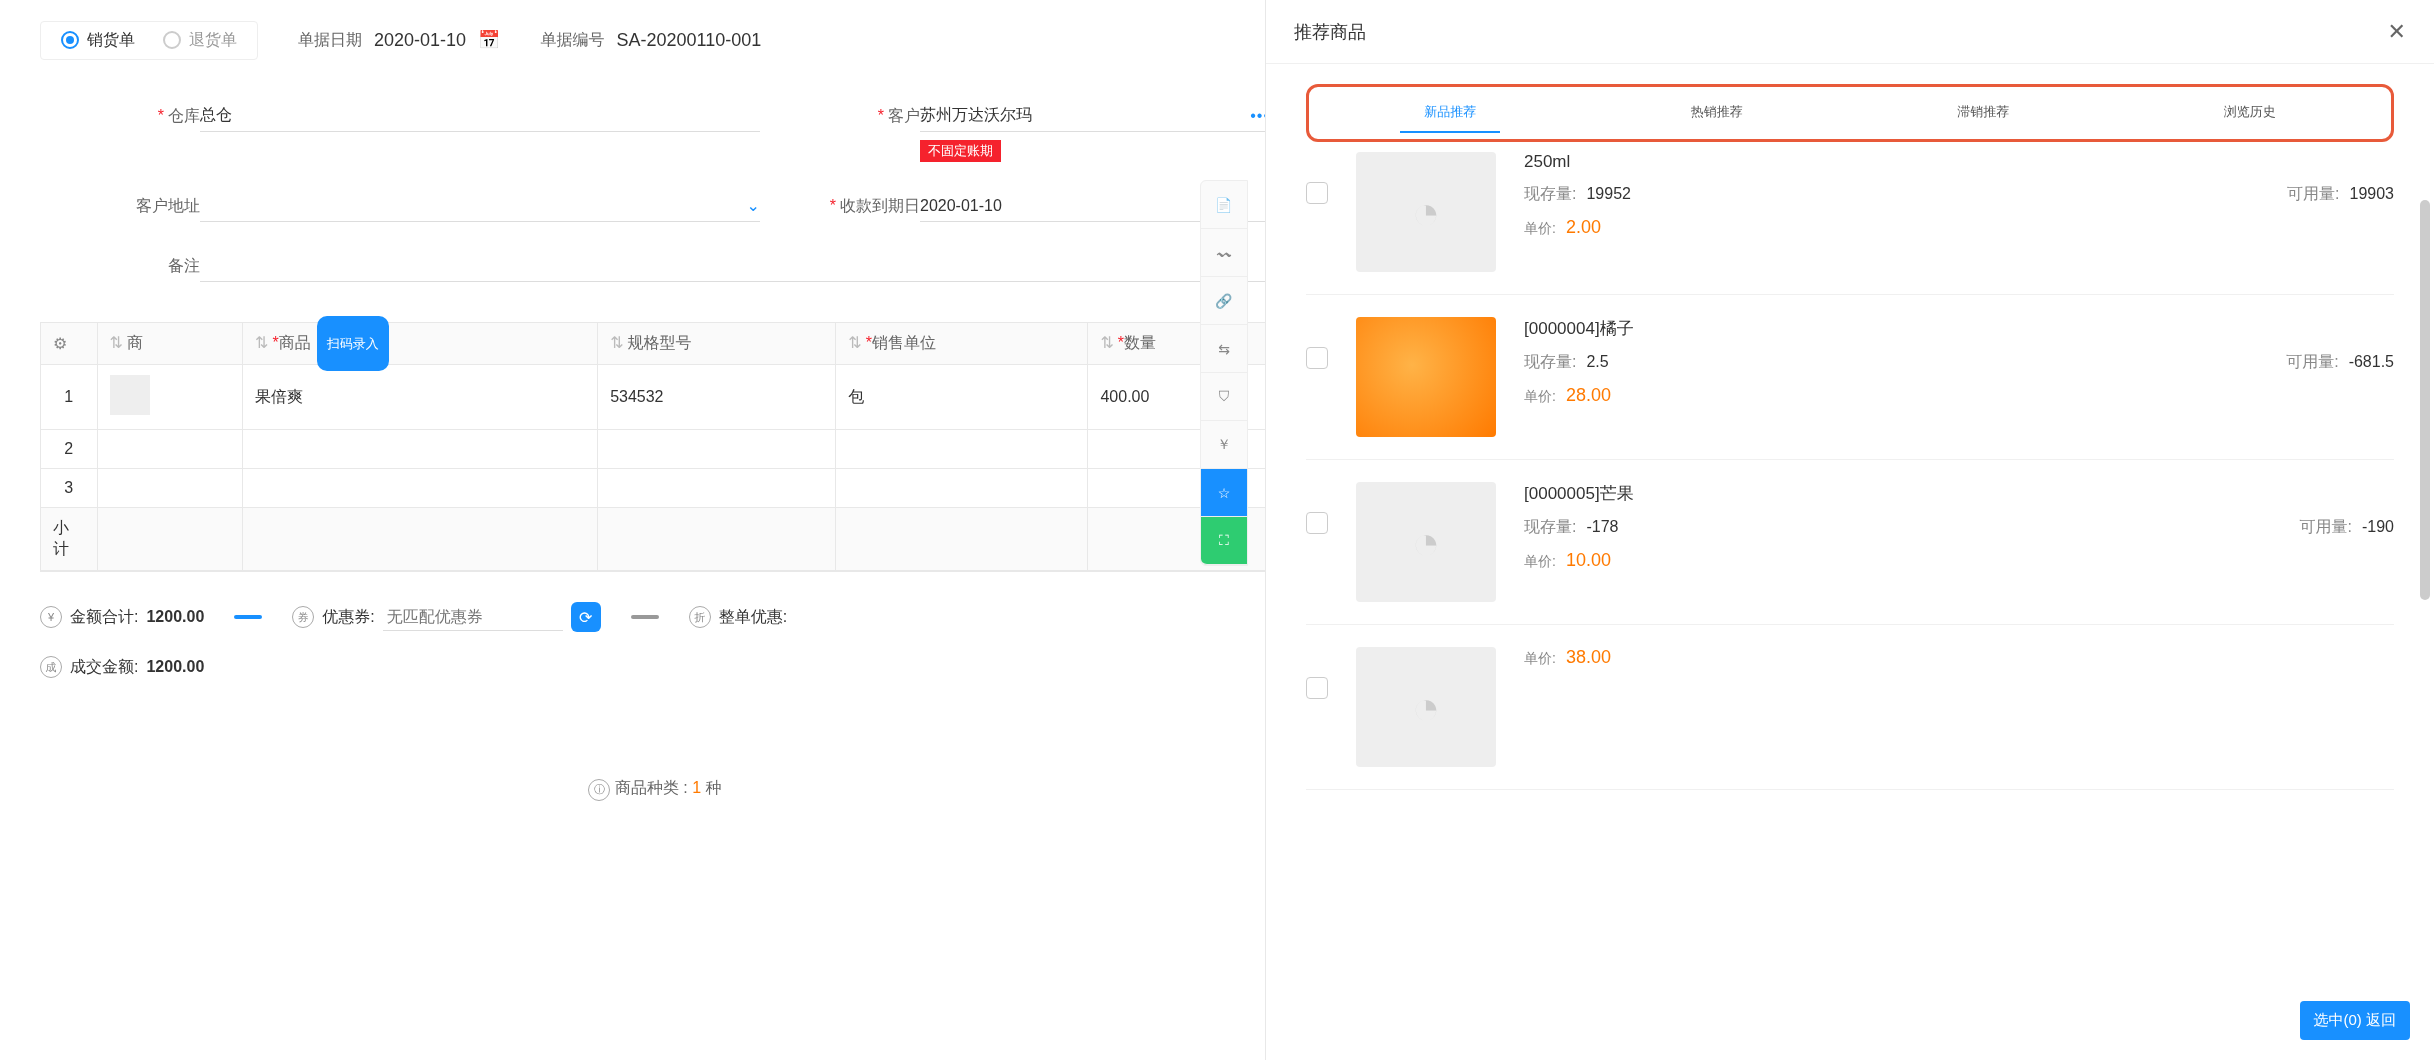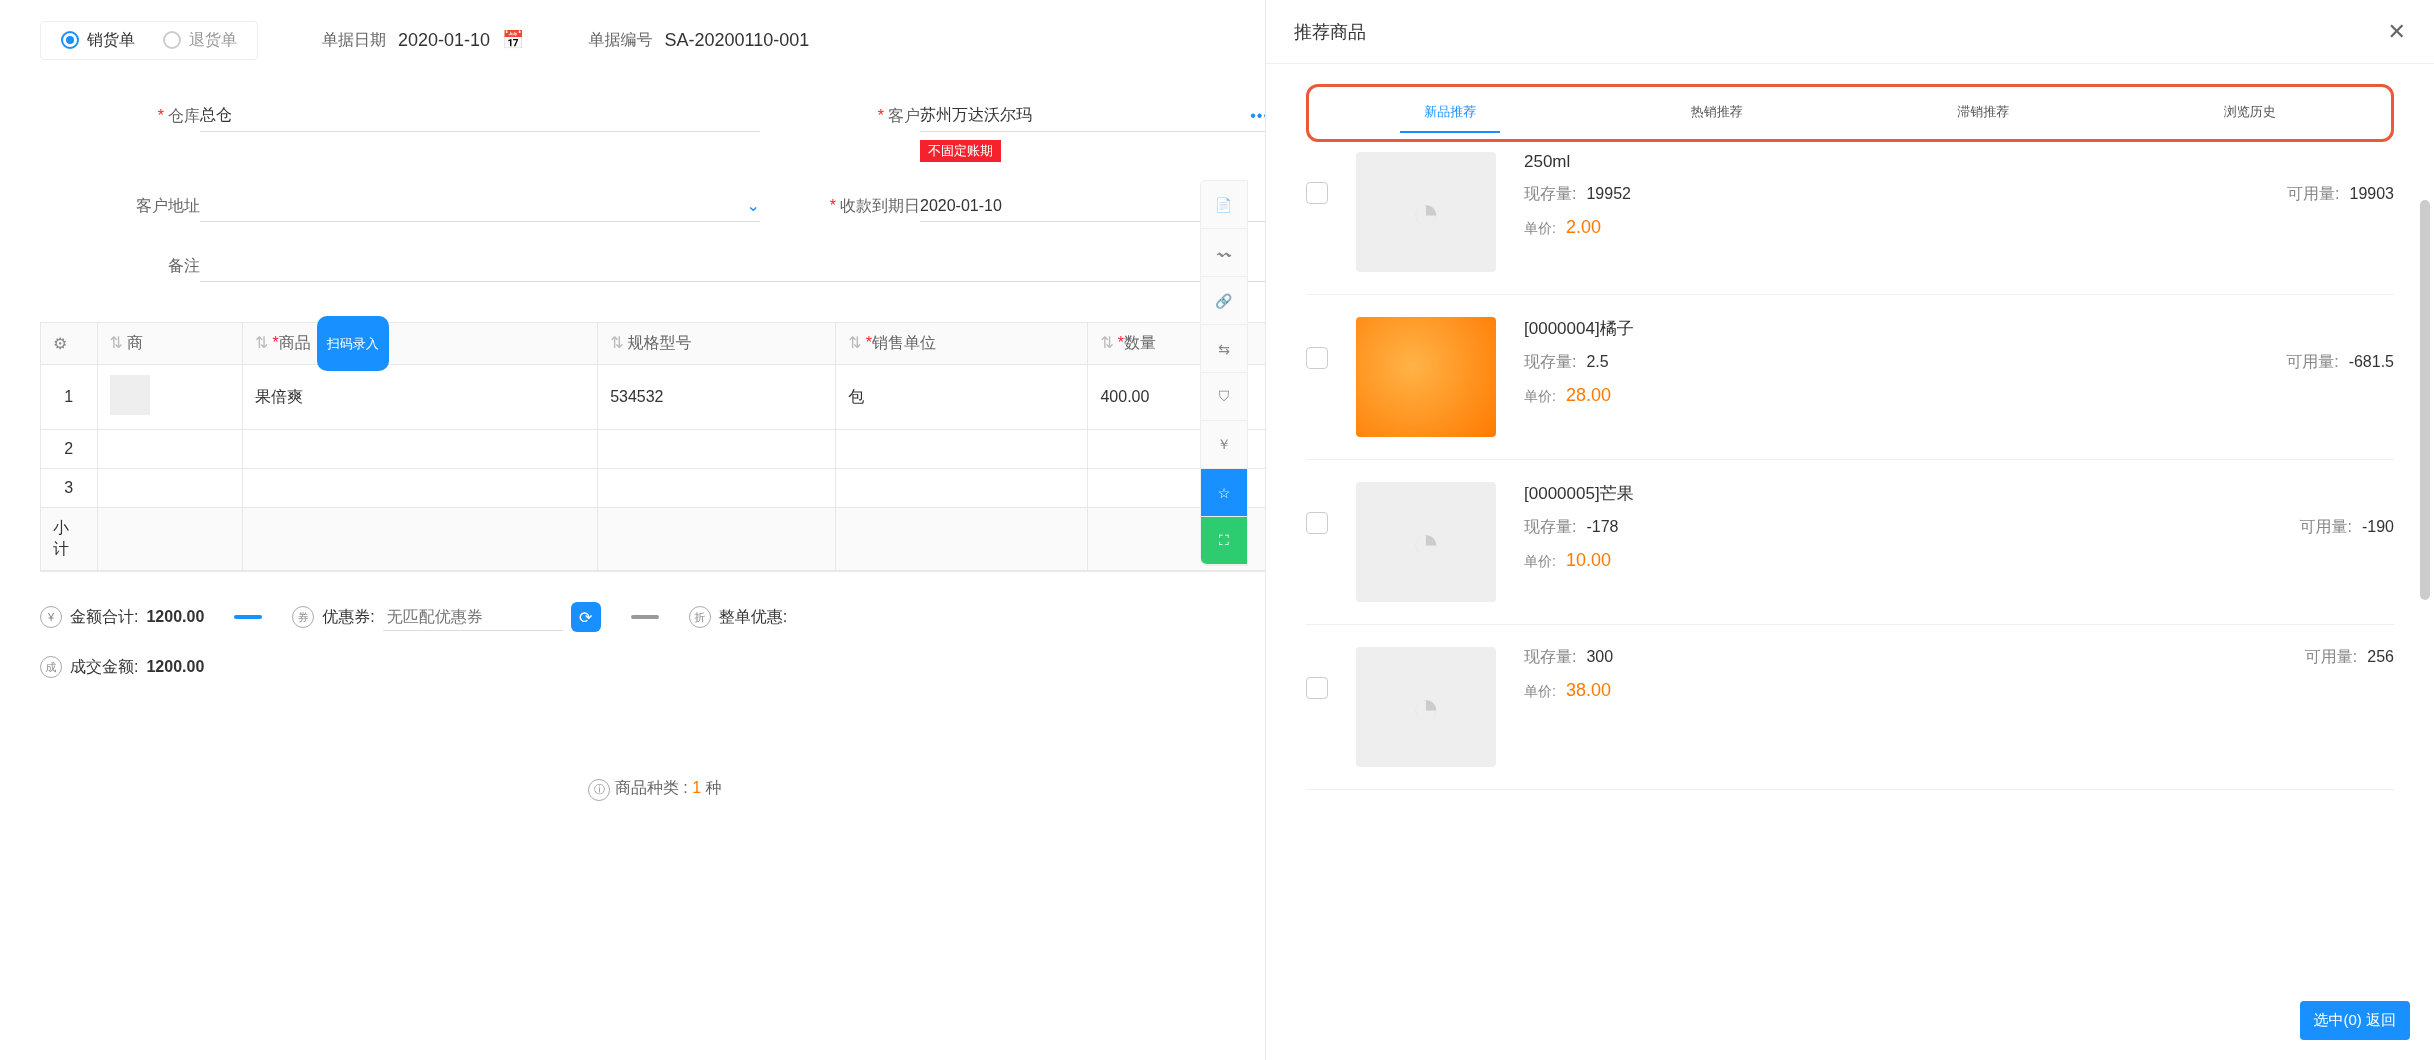--- a/index.html
+++ b/index.html
@@ -1,21 +1,21 @@
 <!DOCTYPE html>
 <html><head>
 <meta charset="utf-8">
 <style>
 * { box-sizing: border-box; margin: 0; padding: 0; }
 body { font-family: -apple-system, "PingFang SC", "Microsoft YaHei", sans-serif; font-size: 14px; color: #333; background: #fff; width: 2434px; height: 1060px; overflow: hidden; position: relative; }
 
 
 .left-panel { position: absolute; left: 40px; top: 10px; width: 1230px; }
 
-.top-row { display: flex; align-items: center; height: 60px; gap: 64px; }
+.top-row { display: flex; align-items: center; height: 60px; gap: 40px; }
 .radio-group { display: flex; align-items: center; gap: 28px; background: #fff; padding: 8px 20px; border: 1px solid #eee; border-radius: 4px; }
 .radio-item { display: flex; align-items: center; gap: 8px; cursor: pointer; font-size: 16px; }
 .radio-circle { width: 18px; height: 18px; border-radius: 50%; border: 2px solid #1890ff; display: flex; align-items: center; justify-content: center; }
 .radio-circle.checked::after { content: ""; width: 8px; height: 8px; border-radius: 50%; background: #1890ff; }
 .radio-circle.unchecked { border-color: #ccc; }
 .kv { display: flex; align-items: center; gap: 12px; font-size: 16px; color: #666; }
 .kv .val { color: #333; font-size: 18px; }
 .cal-icon { color: #1890ff; font-size: 18px; }
 
 .form-grid { margin-top: 30px; display: grid; grid-template-columns: 720px 1fr; row-gap: 28px; }
@@ -294,23 +294,19 @@
         <span><span class="meta-k">现存量:</span><span>-178</span></span>
         <span style="margin-left:auto"><span class="meta-k">可用量:</span><span>-190</span></span>
       </div>
       <div><span class="meta-k">单价:</span><span class="price">10.00</span></div>
     </div>
       </div>
       <div class="prod-row">
     <div class="cb"></div>
     <div class="prod-img ">◔</div>
     <div class="prod-info">
-      <div class="prod-meta">
-        <span><span class="meta-k">现存量:</span><span>300</span></span>
-        <span style="margin-left:auto"><span class="meta-k">可用量:</span><span>256</span></span>
-      </div>
       <div><span class="meta-k">单价:</span><span class="price">38.00</span></div>
     </div>
       </div>
     </div>
   <div class="rp-scrollbar"></div>
   <div class="footer-btn">选中(0) 返回</div>
 </div>
 
 </body></html>

